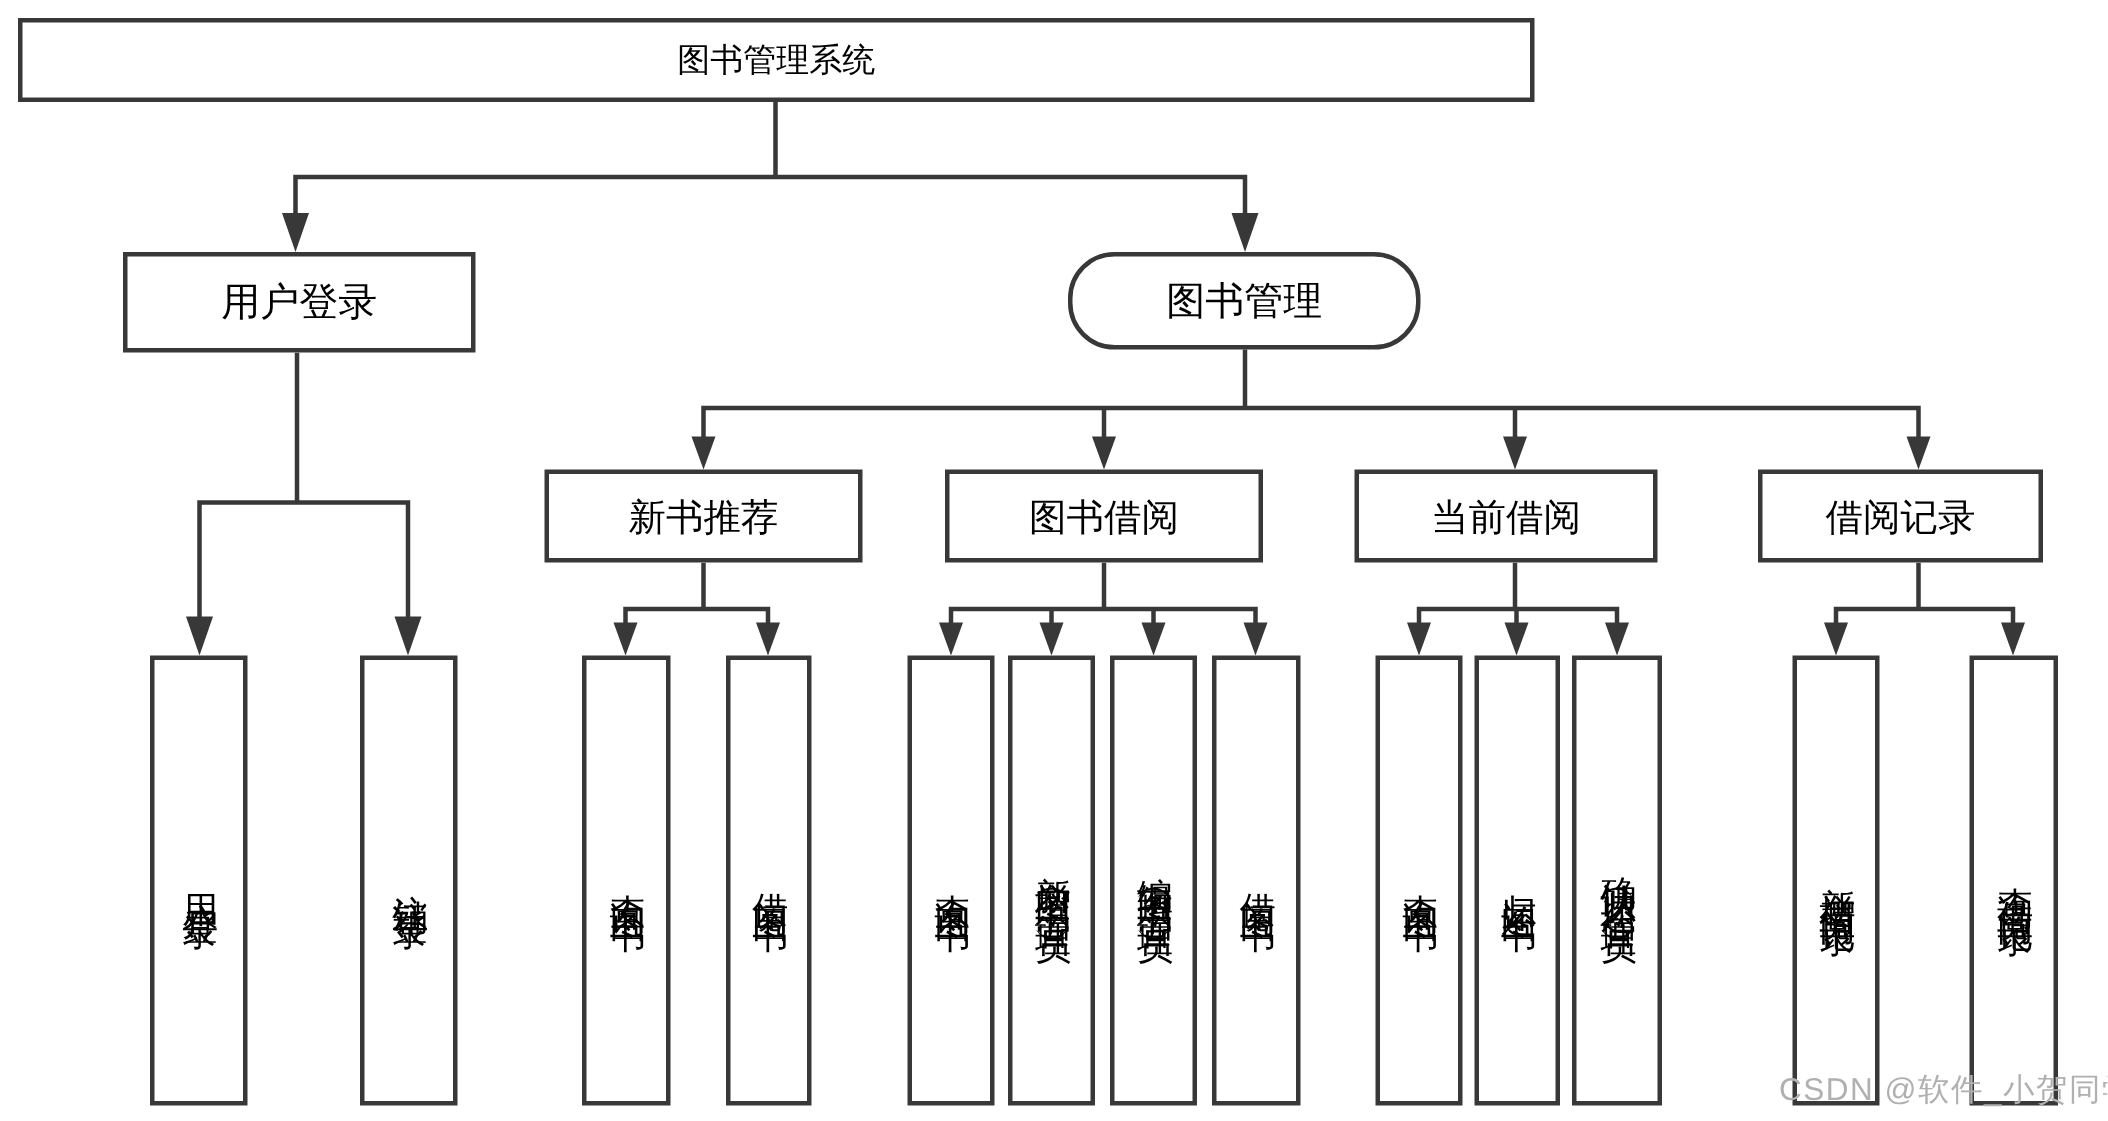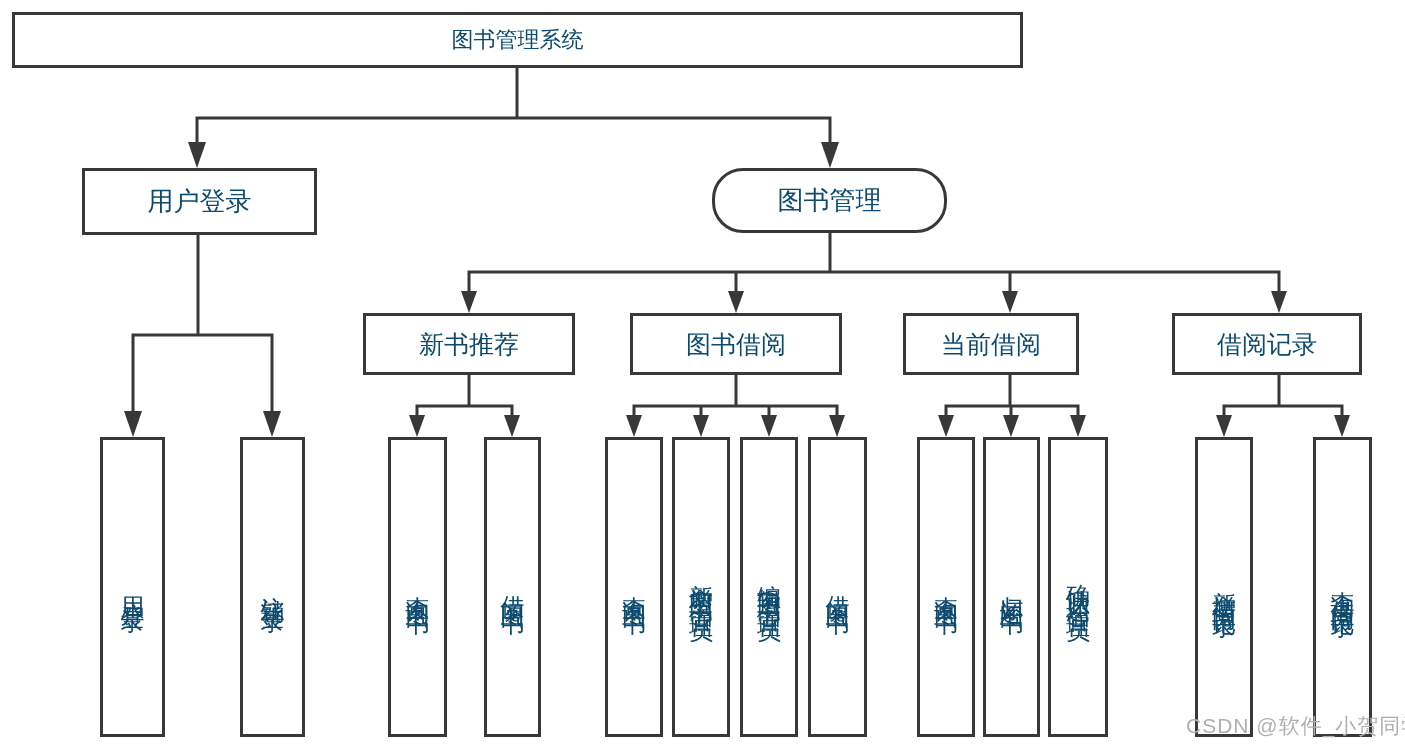--- a/index.html
+++ b/index.html
@@ -17,30 +17,30 @@
     width: 1405px; height: 747px;
   }
   .box {
     position: absolute;
     background: #ffffff;
     border: 3px solid #383838;
     box-sizing: border-box;
     display: flex;
     align-items: center;
     justify-content: center;
-    color: #0c4a6e;
+    color: #000000;
   }
   .box .lbl { white-space: nowrap; }
   .root-box   { left: 12px;  top: 12px;  width: 1011px; height: 56px; font-size: 22px; }
   .lv2-a      { left: 82px;  top: 168px; width: 235px;  height: 67px; font-size: 26px; }
   .lv2-b      { left: 712px; top: 168px; width: 235px;  height: 65px; font-size: 26px; border-radius: 31px; }
   .lv3        { top: 313px; height: 62px; font-size: 25px; }
   .lv3-a { left: 363px;  width: 212px; }
   .lv3-b { left: 630px;  width: 212px; }
-  .lv3-c { left: 903px;  width: 176px; }
+  .lv3-c { left: 903px;  width: 202px; }
   .lv3-d { left: 1172px; width: 190px; }
   .leaf { top: 437px; height: 300px; }
   .leaf .lbl {
     writing-mode: vertical-rl;
     text-orientation: mixed;
     font-size: 24px;
     letter-spacing: 5px;
     white-space: nowrap;
   }
   .leaf-1  { left: 100px;  width: 65px; }

